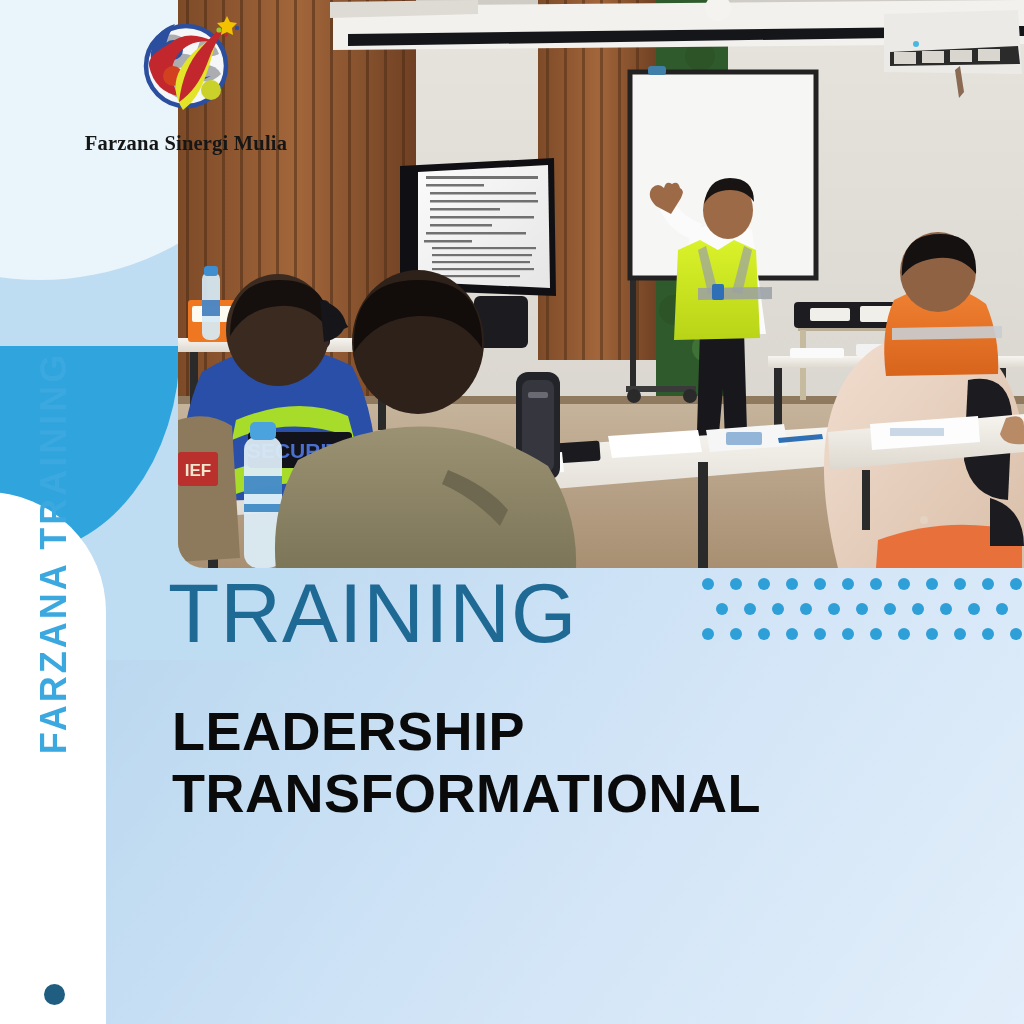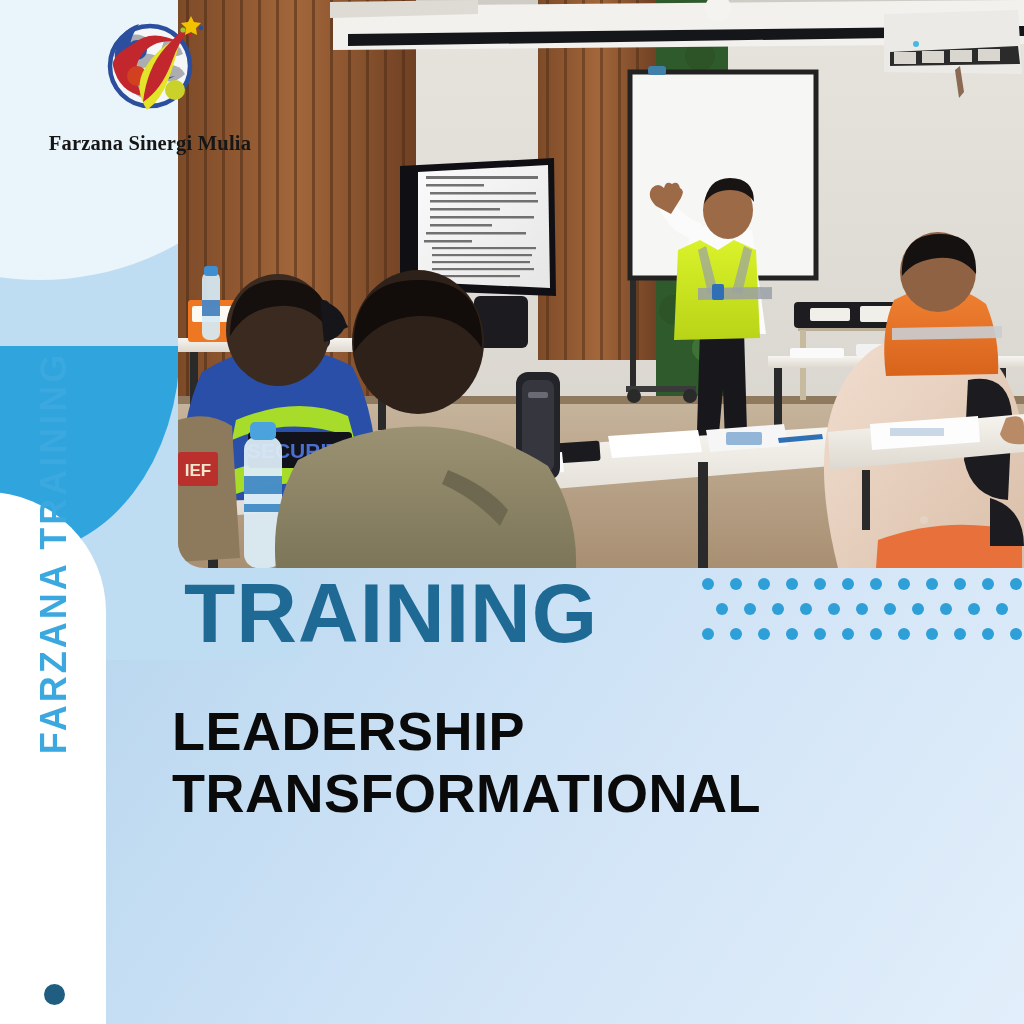--- a/index.html
+++ b/index.html
@@ -28,36 +28,36 @@
   
   .half-disc{position:absolute;left:-140px;top:346px;width:320px;height:208px;
     background:#2fa4dd;border-radius:0 0 160px 160px/0 0 208px 208px;}
 
   
   .white-col{position:absolute;left:-60px;top:492px;width:166px;height:540px;
     background:#ffffff;border-top-right-radius:120px;}
 
   
   .logo-wrap{position:absolute;left:0;top:8px;width:300px;height:180px;
-    display:flex;flex-direction:column;align-items:center;justify-content:flex-start;}
+    display:flex;flex-direction:column;align-items:center;justify-content:flex-start;padding-left:36px;}
   .logo-mark{width:118px;height:118px;position:relative;}
   .logo-name{margin-top:6px;font-family:"Liberation Serif", serif;font-weight:bold;
     font-size:20.5px;color:#161616;letter-spacing:.2px;white-space:nowrap;}
 
   
   .photo{position:absolute;left:178px;top:0;width:846px;height:568px;overflow:hidden;
     border-bottom-left-radius:26px;background:#cfcac3;}
 
   
   .dots{position:absolute;left:702px;top:578px;width:322px;height:72px;}
   .dot{position:absolute;width:12px;height:12px;border-radius:50%;background:#2f9fd8;}
 
   
-  .kicker{position:absolute;left:184px;top:571px;
-    font-size:84px;font-weight:bold;color:#1f6a94;letter-spacing:1px;line-height:1;}
+  .kicker{position:absolute;left:168px;top:571px;
+    font-size:84px;font-weight:normal;color:#1f6a94;letter-spacing:1px;line-height:1;}
   .subtitle{position:absolute;left:172px;top:700px;width:700px;
     font-size:54px;font-weight:bold;color:#0a0a0a;line-height:1.15;letter-spacing:.5px;}
   .subtitle div{white-space:nowrap;}
 
   
   .vertical{position:absolute;left:-166px;top:532px;width:440px;
     transform:rotate(-90deg);transform-origin:center center;
     font-size:36px;font-weight:bold;color:#3ba8e0;letter-spacing:3px;
     text-align:center;white-space:nowrap;}
   .side-dot{position:absolute;left:44px;top:984px;width:21px;height:21px;

